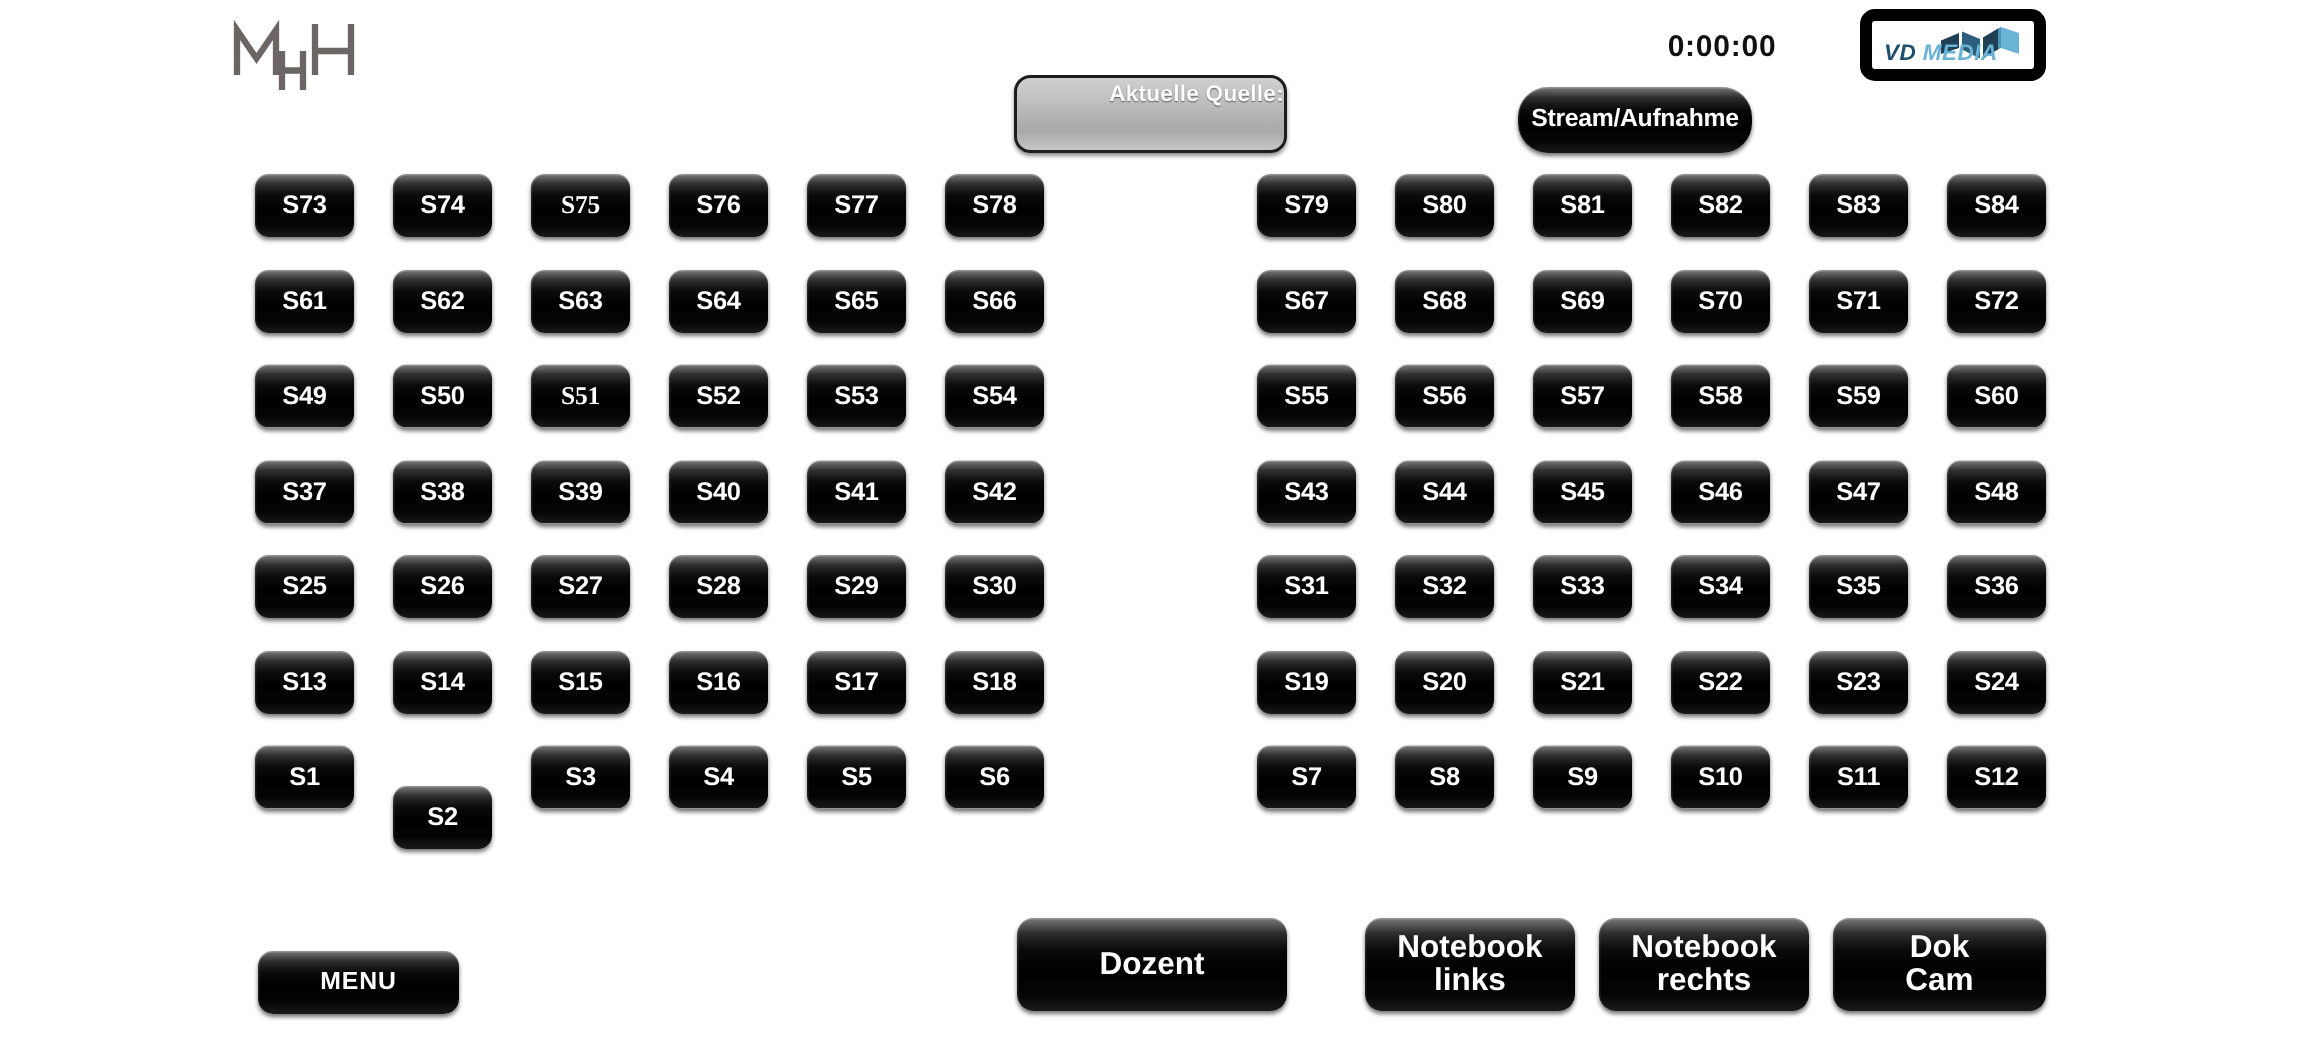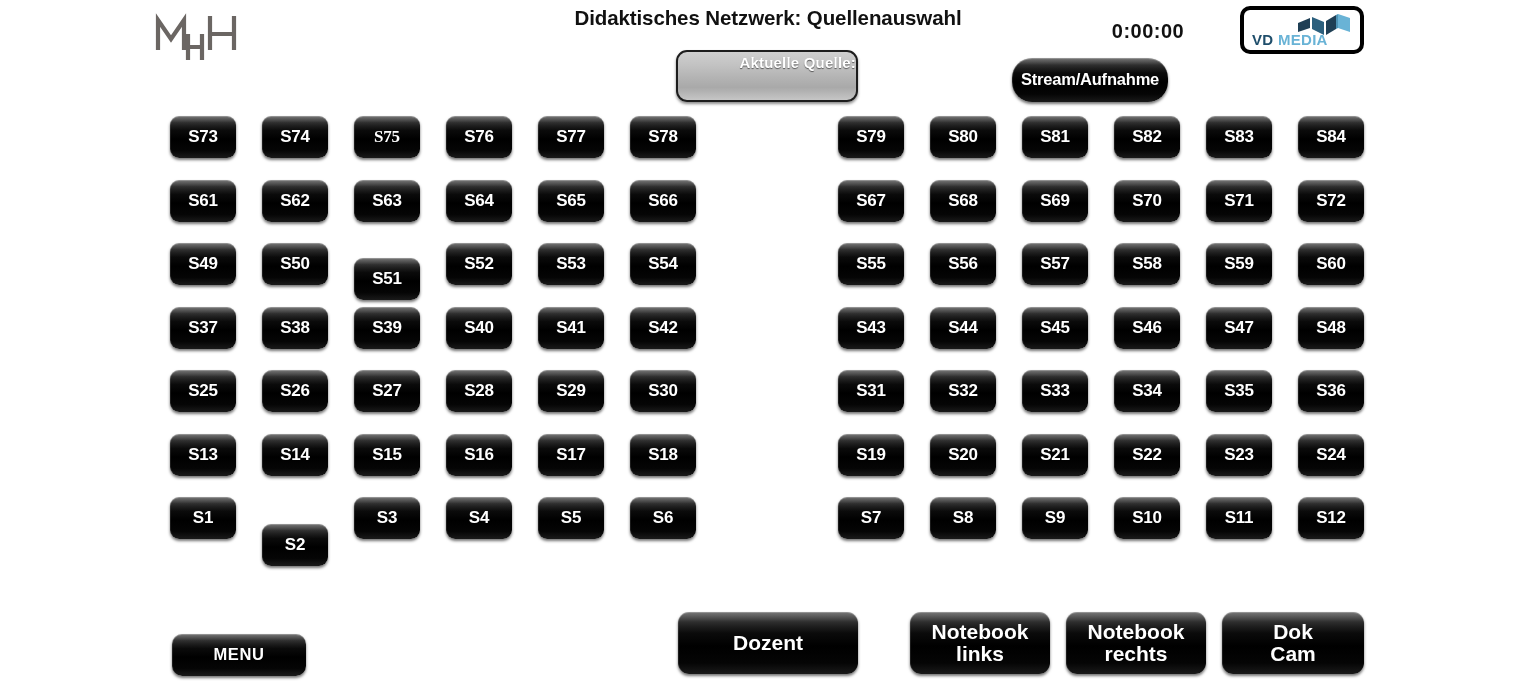--- a/index.html
+++ b/index.html
@@ -159,25 +159,26 @@
   .bottom-btn .two-line { display: block; }
   .bottom-btn .two-line span { display: block; }
 
   
   .vd-logo {
     position: absolute;
     left: 1240px;
     top: 6px;
     width: 124px;
     height: 48px;
-    border: 4px solid #000000;
+    border: 8px solid #000000;
     border-radius: 10px;
     background: #ffffff;
     box-sizing: border-box;
     overflow: hidden;
+    font-style: italic;
   }
   .vd-logo .vd-text {
     position: absolute;
     left: 8px;
     bottom: 2px;
     font-size: 15px;
     font-weight: bold;
     letter-spacing: 0.3px;
     white-space: nowrap;
   }
@@ -230,21 +231,20 @@
 
         <path d="M8 42 L8 12 L21 31 L34 12 L34 42"></path>
 
         <path d="M38 52 L38 26 M38 39 L52 39 M52 26 L52 52"></path>
 
         <path d="M60 42 L60 8 M60 26 L84 26 M84 8 L84 42"></path>
       </g>
     </svg>
   </div>
 
-  <div class="page-title">Didaktisches Netzwerk: Quellenauswahl</div>
 
   <div class="current-source">
     <span class="cs-label">Aktuelle Quelle:</span>
     <span class="cs-value"></span>
   </div>
 
   <div class="timer">0:00:00</div>
 
   <div class="btn-black stream-btn">Stream/Aufnahme</div>
 
@@ -282,21 +282,21 @@
       <div class="btn-black seat" style="left: 538px; top: 179.5px;">S65</div>
       <div class="btn-black seat" style="left: 630px; top: 179.5px;">S66</div>
       <div class="btn-black seat" style="left: 838px; top: 179.5px;">S67</div>
       <div class="btn-black seat" style="left: 930px; top: 179.5px;">S68</div>
       <div class="btn-black seat" style="left: 1022px; top: 179.5px;">S69</div>
       <div class="btn-black seat" style="left: 1114px; top: 179.5px;">S70</div>
       <div class="btn-black seat" style="left: 1206px; top: 179.5px;">S71</div>
       <div class="btn-black seat" style="left: 1298px; top: 179.5px;">S72</div>
       <div class="btn-black seat" style="left: 170px; top: 243px;">S49</div>
       <div class="btn-black seat" style="left: 262px; top: 243px;">S50</div>
-      <div class="btn-black seat" style="left: 354px; top: 258px;">S51</div>
+      <div class="btn-black seat" style="left: 354px; top: 243px; font-family: Liberation Serif, serif;">S51</div>
       <div class="btn-black seat" style="left: 446px; top: 243px;">S52</div>
       <div class="btn-black seat" style="left: 538px; top: 243px;">S53</div>
       <div class="btn-black seat" style="left: 630px; top: 243px;">S54</div>
       <div class="btn-black seat" style="left: 838px; top: 243px;">S55</div>
       <div class="btn-black seat" style="left: 930px; top: 243px;">S56</div>
       <div class="btn-black seat" style="left: 1022px; top: 243px;">S57</div>
       <div class="btn-black seat" style="left: 1114px; top: 243px;">S58</div>
       <div class="btn-black seat" style="left: 1206px; top: 243px;">S59</div>
       <div class="btn-black seat" style="left: 1298px; top: 243px;">S60</div>
       <div class="btn-black seat" style="left: 170px; top: 306.5px;">S37</div>

